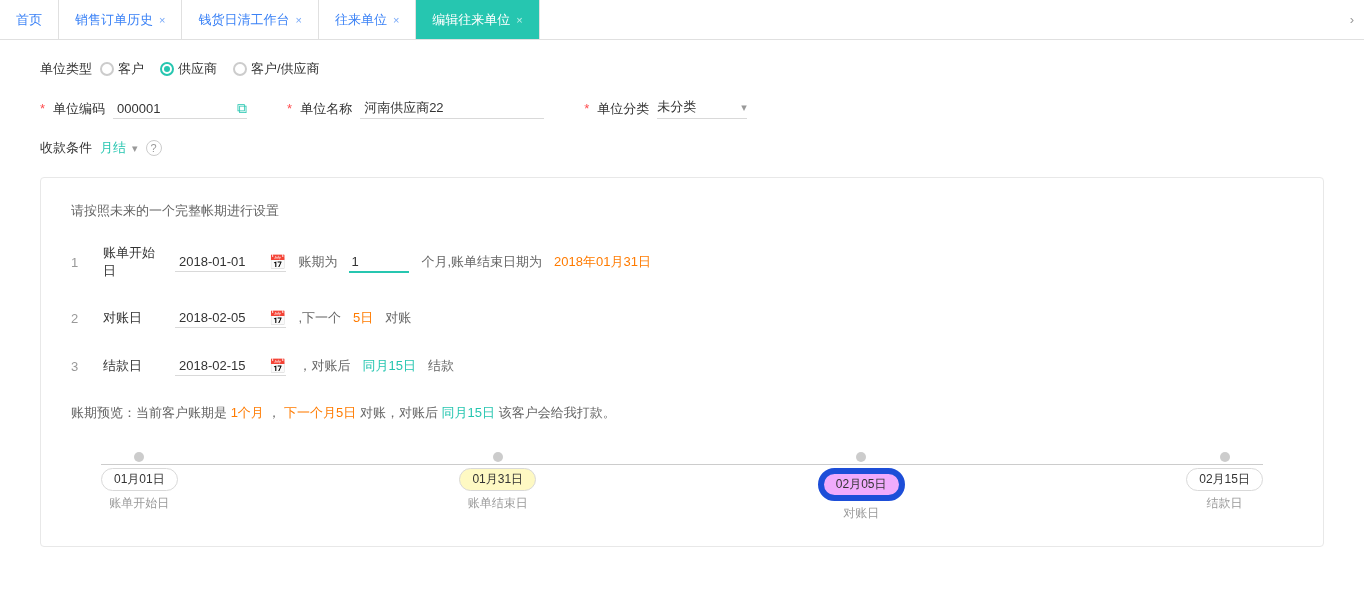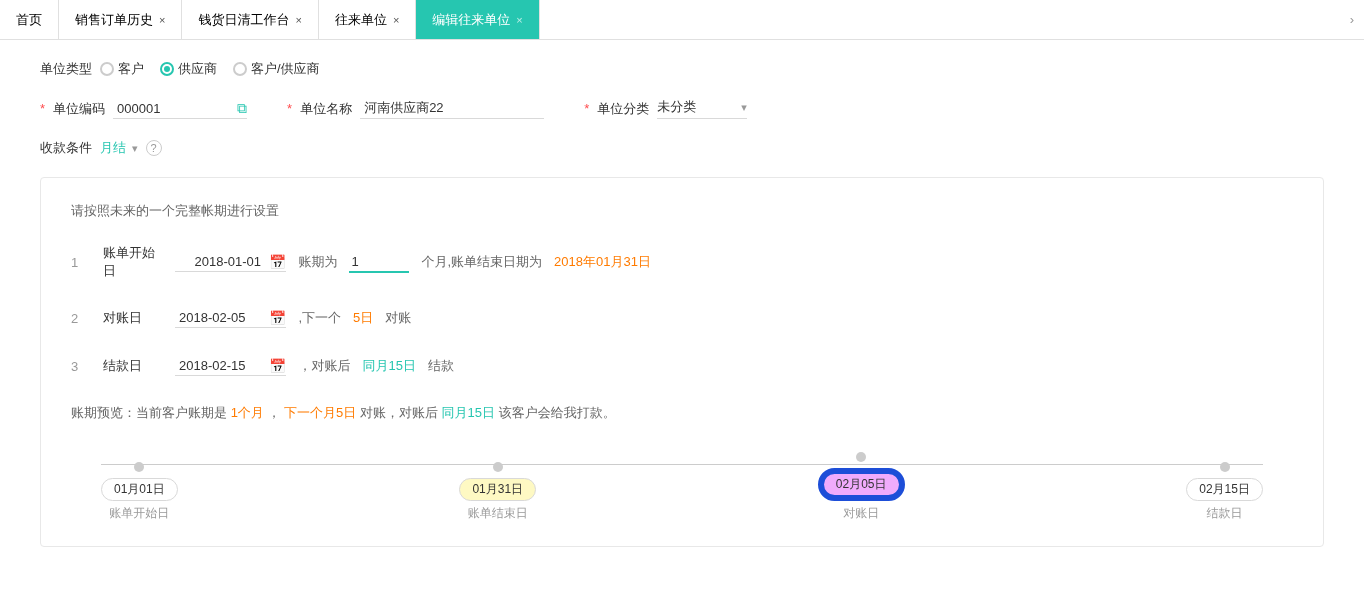--- a/index.html
+++ b/index.html
@@ -12,21 +12,21 @@
       background: #fff;
       border-bottom: 1px solid #e0e0e0;
       height: 40px;
     }
     .tab {
       display: flex;
       align-items: center;
       padding: 0 16px;
       cursor: pointer;
       border-right: 1px solid #e0e0e0;
-      color: #000000;
+      color: #3b82f6;
       font-size: 13px;
       gap: 6px;
       white-space: nowrap;
     }
     .tab.active {
       background: #26c6b0;
       color: #fff;
     }
     .tab .close-x {
       font-size: 11px;
@@ -322,21 +322,21 @@
     </div>
   </div>
 
   <div class="card">
     <div class="card-title">请按照未来的一个完整帐期进行设置</div>
 
     <div class="setting-row">
       <span class="row-num">1</span>
       <span class="row-label">账单开始日</span>
       <div class="input-with-icon">
-        <input type="text" style="width: 90px; border: none; outline: none; font-size: 13px; color: rgb(51, 51, 51); padding: 2px 4px; text-align: right;" value="2018-01-01">
+        <input type="text" style="width: 90px; border: none; outline: none; font-size: 13px; color: rgb(51, 51, 51); padding: 2px 4px;" value="2018-01-01">
         <span class="cal-icon">📅</span>
       </div>
       <span class="info-text">账期为</span>
       <input type="text" class="month-input" value="1" style="">
       <span class="info-text">个月,账单结束日期为</span>
       <span class="highlight-orange">2018年01月31日</span>
     </div>
 
     <div class="setting-row">
       <span class="row-num">2</span>
@@ -369,21 +369,21 @@
       <span class="highlight-orange">下一个月5日</span>
       <span>对账，对账后</span>
       <span class="highlight-teal">同月15日</span>
       <span>该客户会给我打款。</span>
     </div>
 
     <div style="position:relative; padding: 0 30px;">
 
       <div style="position:absolute; top:12px; left:30px; right:30px; height:1px; background:#ccc;"></div>
 
-      <div style="display:flex; justify-content:space-between; align-items:flex-end;">
+      <div style="display:flex; justify-content:space-between; align-items:flex-start;">
 
         <div class="tl-item">
           <div style="width:10px;height:10px;border-radius:50%;background:#ccc;z-index:1;position:relative;"></div>
           <div style="border:1px solid #d9d9d9;border-radius:20px;padding:2px 12px;font-size:12px;color:#333;background:#fff;margin-top:6px;">
             <span>01月01日</span>
           </div>
           <div style="font-size:12px;color:#999;margin-top:4px;">
             <span>账单开始日</span>
           </div>
         </div>

